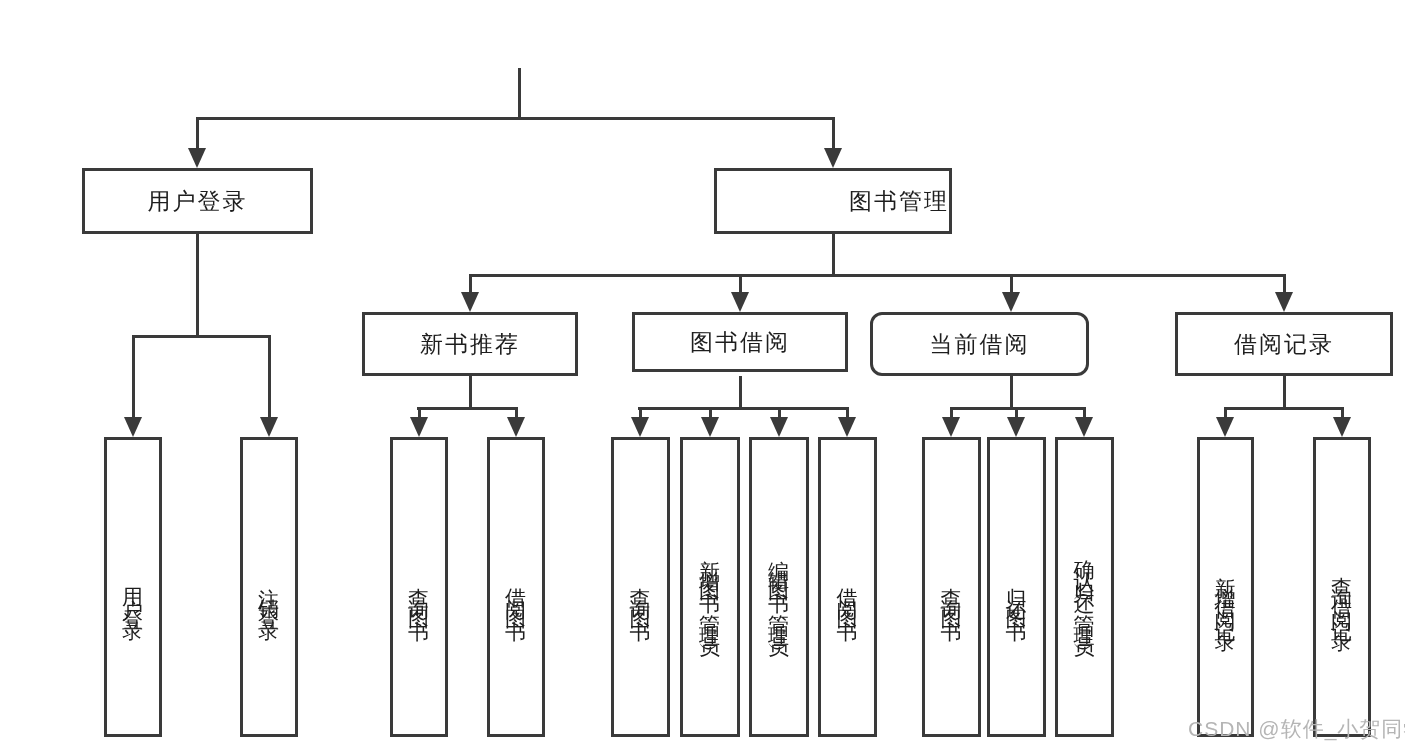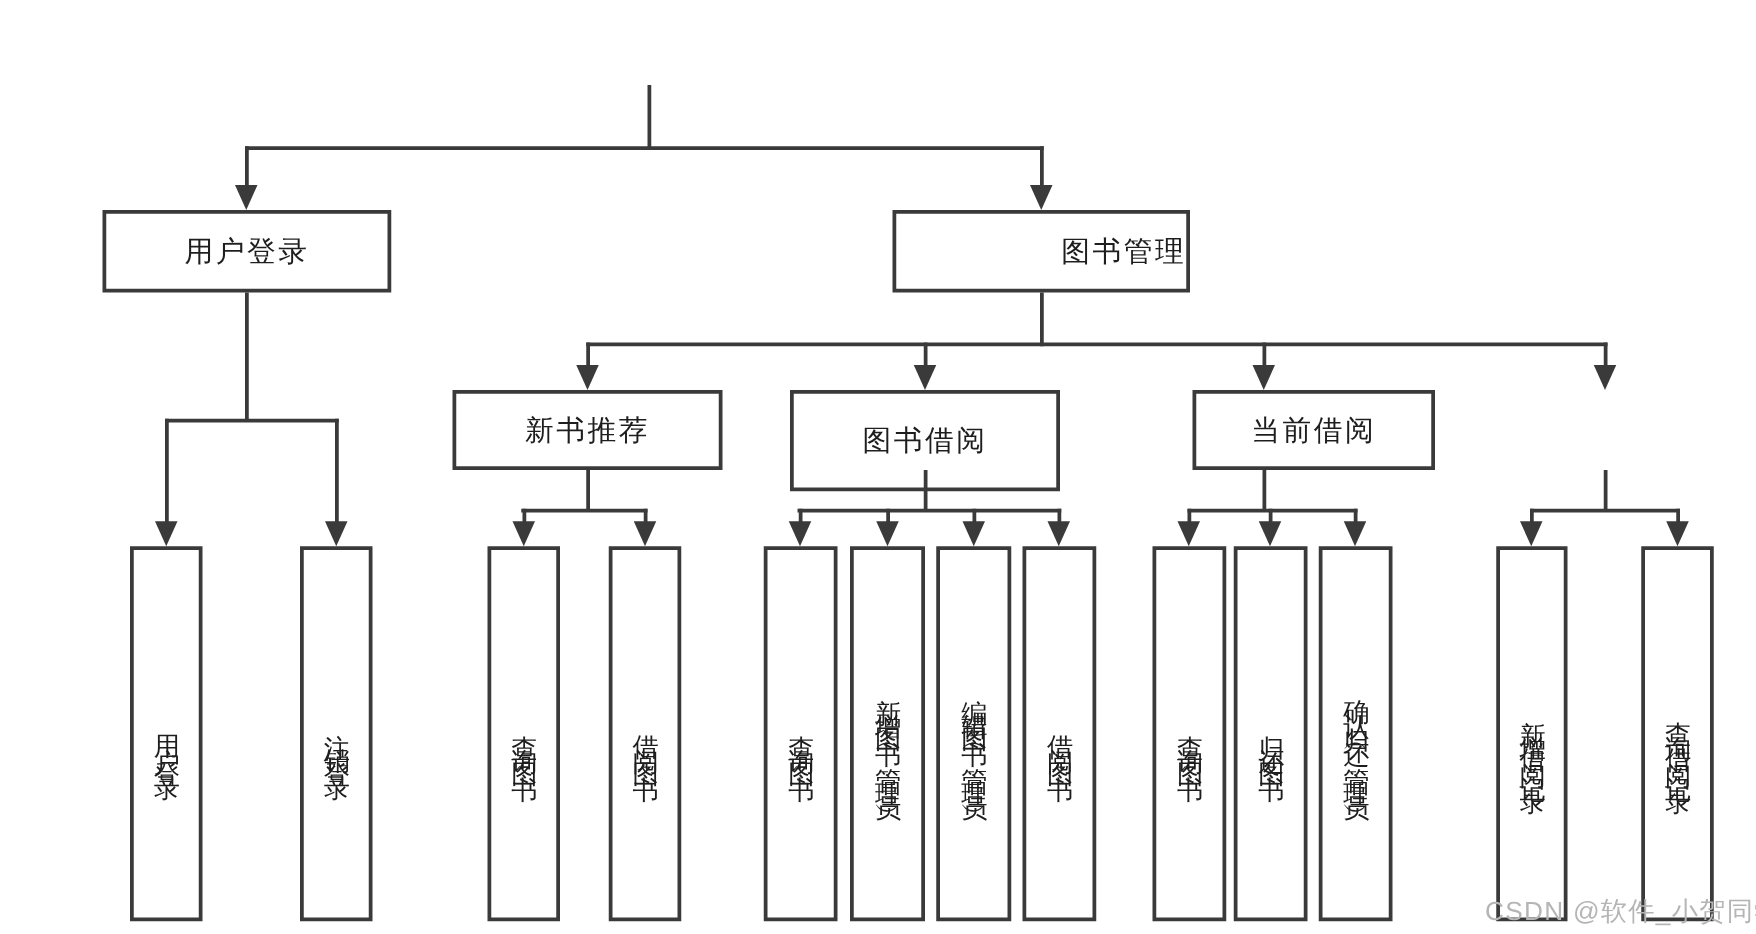--- a/index.html
+++ b/index.html
@@ -46,28 +46,31 @@
   </div>
 
   <div class="box h" style="left:714px;top:168px;width:238px;height:66px;justify-content:flex-end;">
     <span>图书管理</span>
   </div>
 
   <div class="box h" style="left:362px;top:312px;width:216px;height:64px;">
     <span>新书推荐</span>
   </div>
 
-  <div class="box h" style="left:632px;top:312px;width:216px;height:81px;">
+  <div class="box h" style="left:632px;top:312px;width:216px;height:60px;">
     <span>图书借阅</span>
   </div>
 
-  <div class="box h" style="left:954px;top:312px;width:194px;height:64px;">
+  <div class="box h" style="left:870px;top:312px;width:219px;height:64px;border-radius:12px;">
     <span>当前借阅</span>
   </div>
 
+  <div class="box h" style="left:1175px;top:312px;width:218px;height:64px;">
+    <span>借阅记录</span>
+  </div>
 
   <div class="box v" style="left:104px;top:437px;width:58px;height:300px;">
     <span class="vtext">用户登录</span>
   </div>
   <div class="box v" style="left:240px;top:437px;width:58px;height:300px;">
     <span class="vtext">注销登录</span>
   </div>
 
   <div class="box v" style="left:390px;top:437px;width:58px;height:300px;">
     <span class="vtext">查询图书</span>

